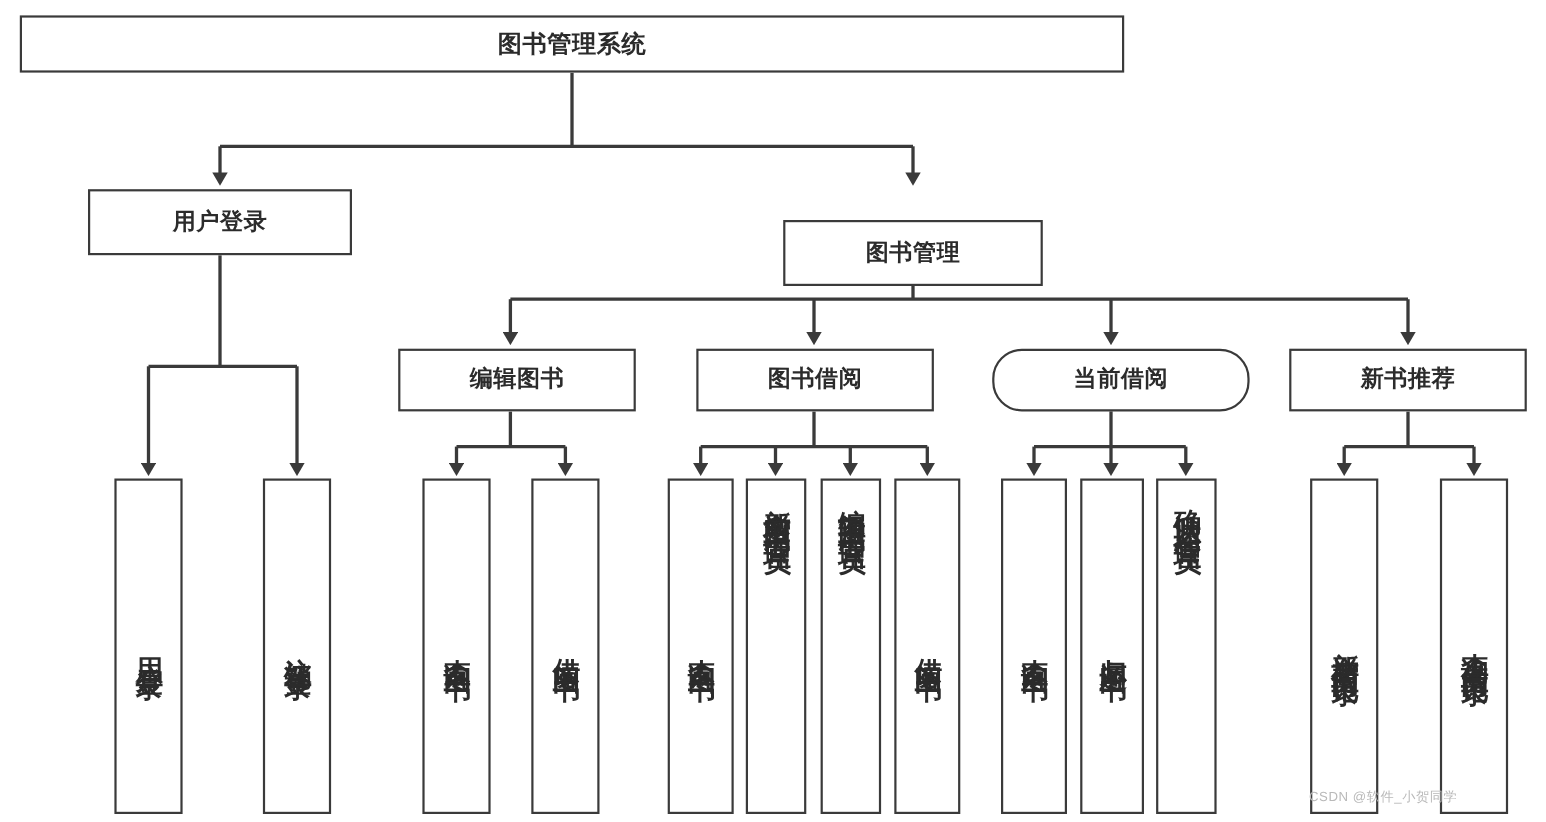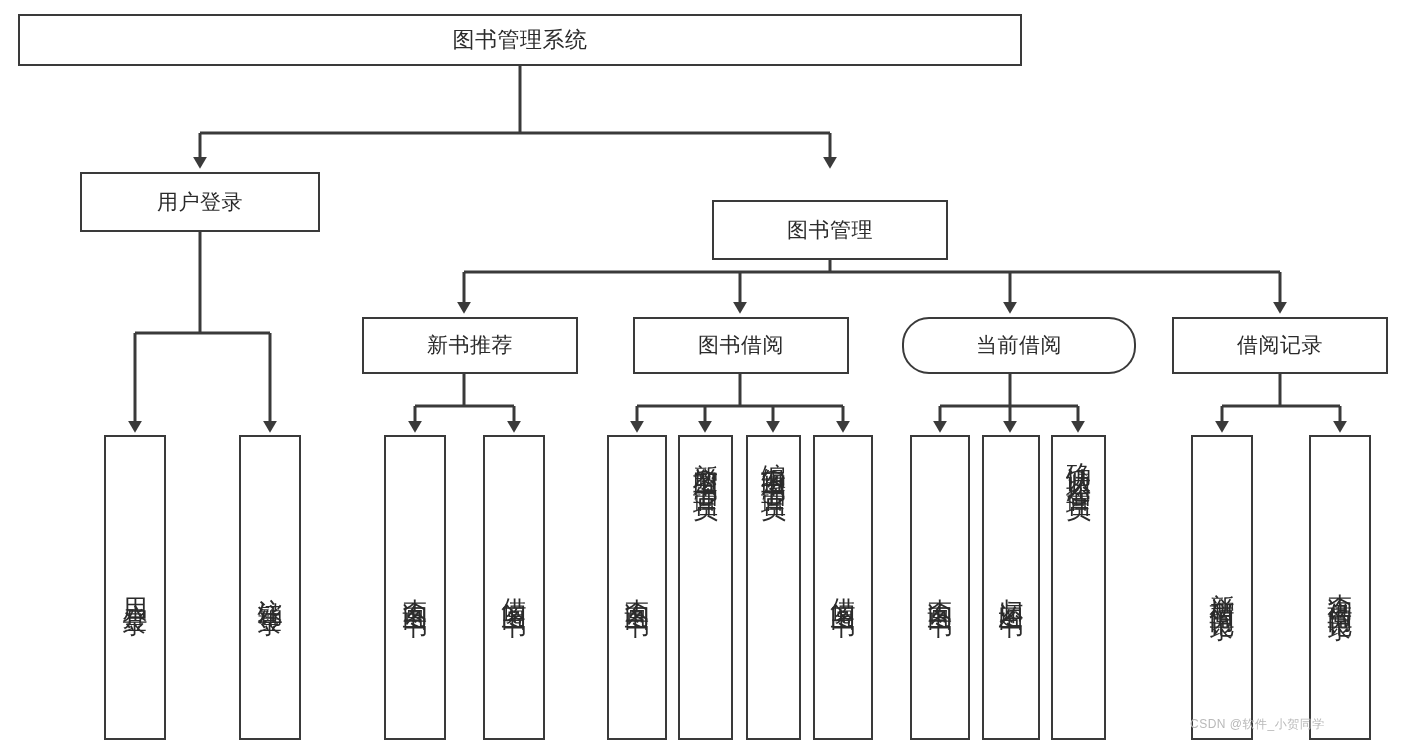--- a/index.html
+++ b/index.html
@@ -21,20 +21,21 @@
     display:flex;
     align-items:center;
     justify-content:center;
     color:#2b2b2b;
   }
   .node .lbl{
     display:block;
     text-align:center;
     line-height:1.08;
     white-space:pre;
+    font-weight:bold;
   }
   
   .node.h .lbl{font-size:21px;letter-spacing:.5px;}
   .node.top .lbl{font-size:22px;}
 
   
   .node.v{
     align-items:flex-start;
     justify-content:center;
     padding-top:6px;
@@ -118,30 +119,30 @@
   </div>
 
   <div class="node h" style="left:80px;top:172px;width:240px;height:60px;">
     <span class="lbl">用户登录</span>
   </div>
   <div class="node h" style="left:712px;top:172px;width:236px;height:60px;margin-top:28px;">
     <span class="lbl">图书管理</span>
   </div>
 
   <div class="node h" style="left:362px;top:317px;width:216px;height:57px;">
-    <span class="lbl">新书推荐</span>
+    <span class="lbl">编辑图书</span>
   </div>
   <div class="node h" style="left:633px;top:317px;width:216px;height:57px;">
     <span class="lbl">图书借阅</span>
   </div>
   <div class="node h" style="left:902px;top:317px;width:234px;height:57px;border-radius:27px;">
     <span class="lbl">当前借阅</span>
   </div>
   <div class="node h" style="left:1172px;top:317px;width:216px;height:57px;">
-    <span class="lbl">借阅记录</span>
+    <span class="lbl">新书推荐</span>
   </div>
 
   <div class="node v mid" style="left:104px;top:435px;width:62px;height:305px;">
     <span class="lbl">用户登录</span>
   </div>
   <div class="node v mid" style="left:239px;top:435px;width:62px;height:305px;">
     <span class="lbl">注销登录</span>
   </div>
 
   <div class="node v mid" style="left:384px;top:435px;width:62px;height:305px;">

